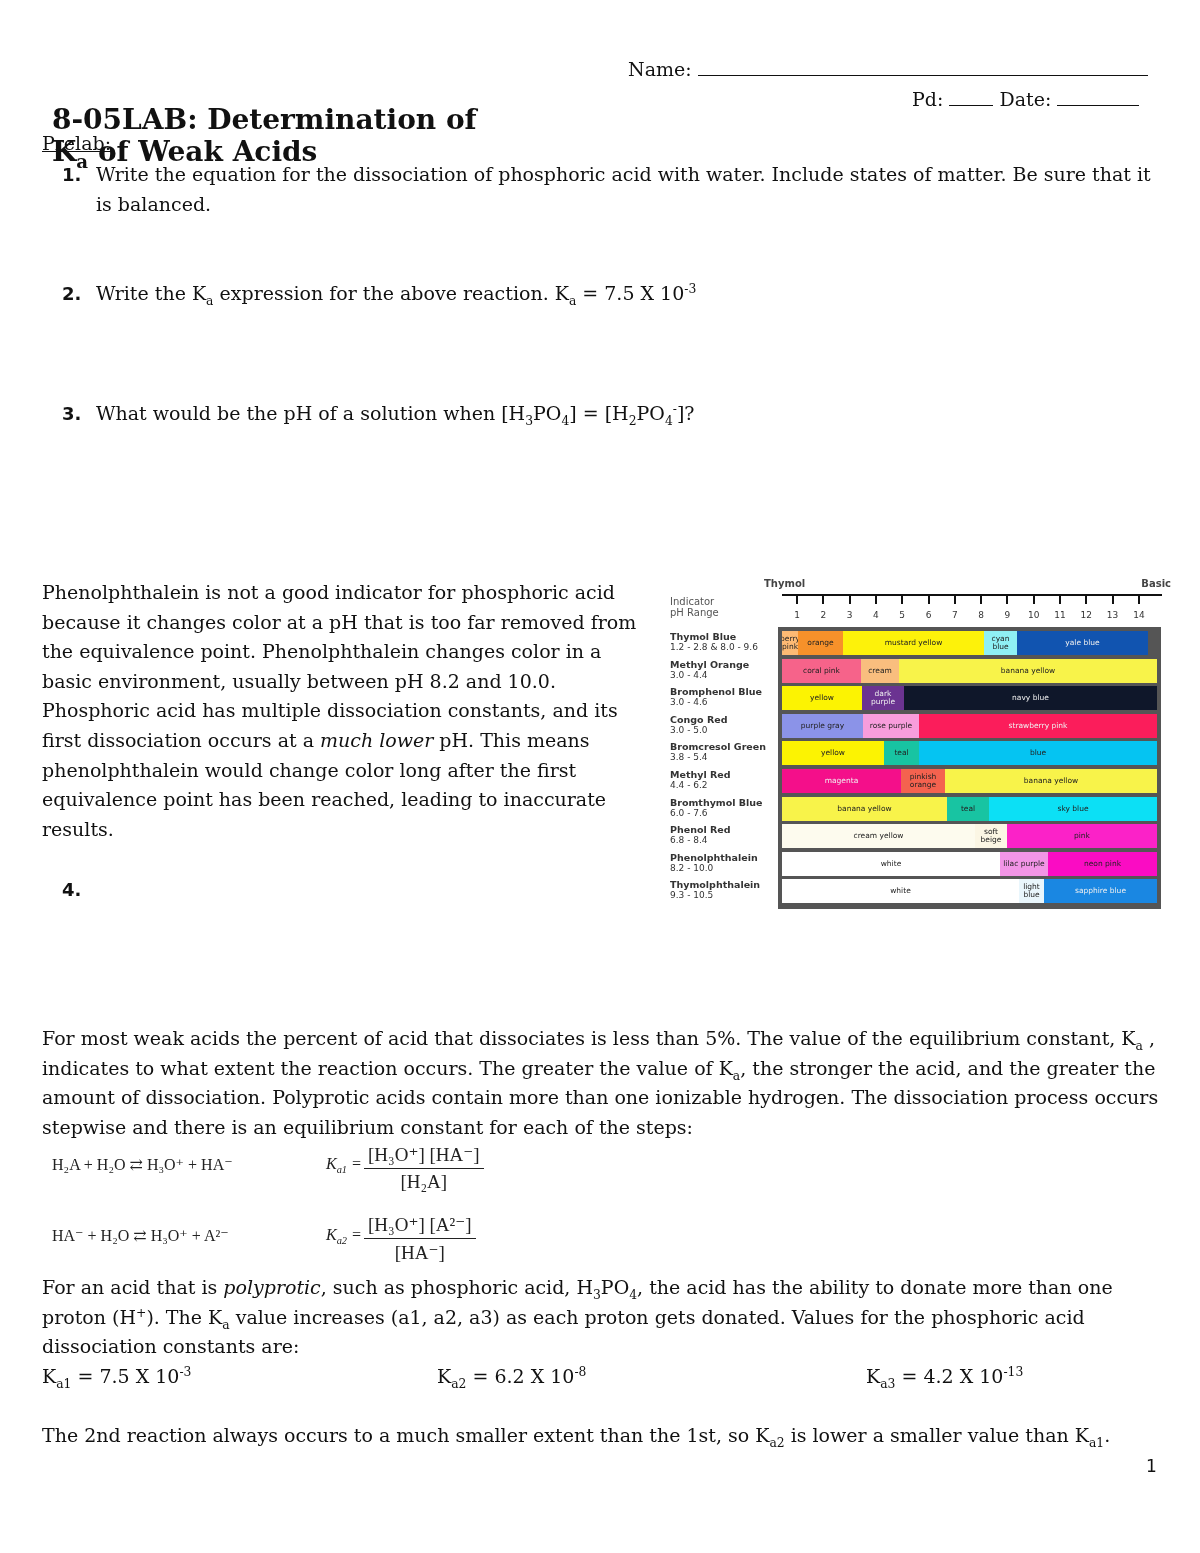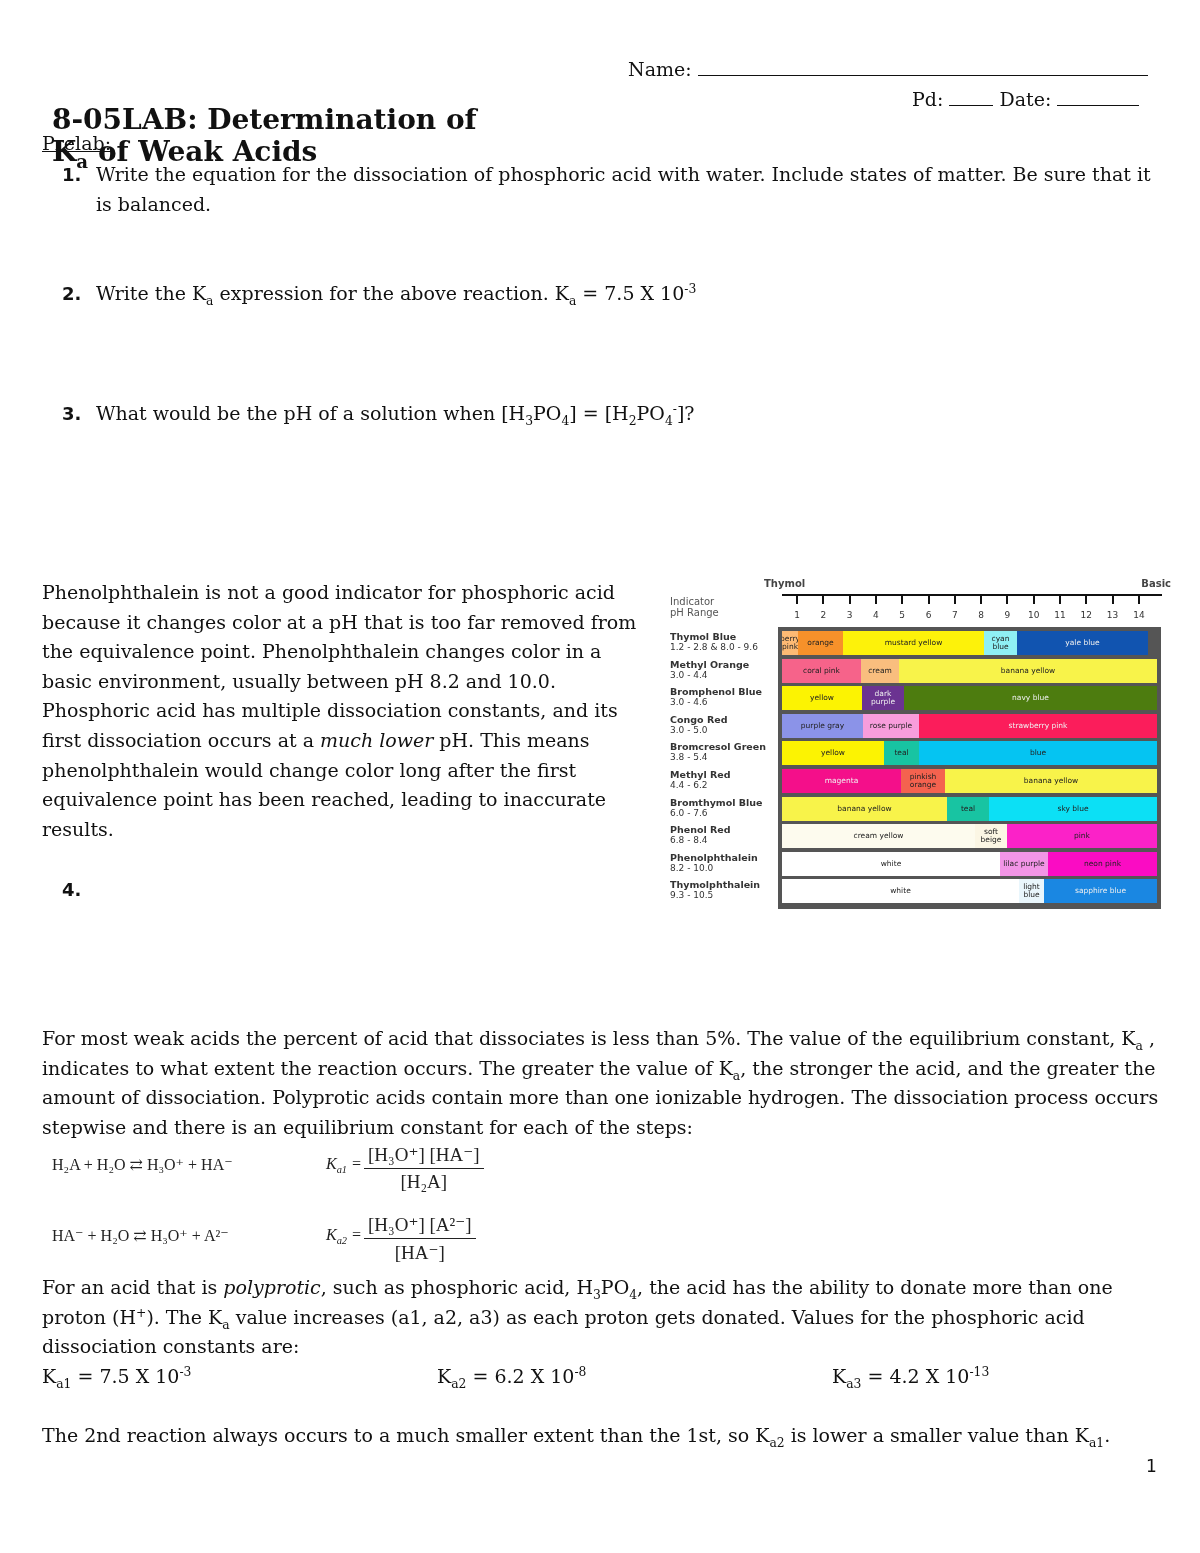--- a/index.html
+++ b/index.html
@@ -114,21 +114,21 @@
       <div class="lbl" style="top: 81.6px;"><b>Methyl Orange</b><span>3.0 - 4.4</span></div>
       <div class="row" style="left: 116px; top: 80.6px;">
         <div class="seg" style="width: 79px; background: rgb(246, 99, 138);">coral pink</div>
         <div class="seg" style="width: 38px; background: rgb(249, 190, 126);">cream</div>
         <div class="seg" style="width: 258px; background: rgb(248, 243, 74);">banana yellow</div>
       </div>
       <div class="lbl" style="top: 109.2px;"><b>Bromphenol Blue</b><span>3.0 - 4.6</span></div>
       <div class="row" style="left: 116px; top: 108.2px;">
         <div class="seg" style="width: 80px; background: rgb(252, 243, 2);">yellow</div>
         <div class="seg" style="width: 42px; background: rgb(107, 51, 145); color: rgb(240, 240, 240);">dark purple</div>
-        <div class="seg" style="width: 253px; background: #4d7c0f; color: rgb(240, 240, 240);">navy blue</div>
+        <div class="seg" style="width: 253px; background: #0f172a; color: rgb(240, 240, 240);">navy blue</div>
       </div>
       <div class="lbl" style="top: 136.8px;"><b>Congo Red</b><span>3.0 - 5.0</span></div>
       <div class="row" style="left: 116px; top: 135.8px;">
         <div class="seg" style="width: 81px; background: rgb(139, 147, 232);">purple gray</div>
         <div class="seg" style="width: 56px; background: rgb(248, 157, 220);">rose purple</div>
         <div class="seg" style="width: 238px; background: rgb(251, 29, 91); color: rgb(240, 240, 240);">strawberry pink</div>
       </div>
       <div class="lbl" style="top: 164.4px;"><b>Bromcresol Green</b><span>3.8 - 5.4</span></div>
       <div class="row" style="left: 116px; top: 163.4px;">
         <div class="seg" style="width: 102px; background: rgb(252, 243, 2);">yellow</div>
@@ -187,17 +187,17 @@
 <div class="eq" style="left:326px; top:1226px; font-style:italic;"><span>K</span><sub>a2</sub> =</div>
 <div class="frac" style="left:364px; top:1213px;">
     <span class="n">[H₃O⁺] [A²⁻]</span>
     <span class="d">[HA⁻]</span>
   </div>
 
 <div class="para" style="top:1273px; width:1120px;"><span>For an acid that is </span><i>polyprotic</i><span>, such as phosphoric acid, H</span><sub>3</sub><span>PO</span><sub>4</sub><span>, the acid has the ability to donate more than one proton (H</span><sup>+</sup><span>). The K</span><sub>a</sub><span> value increases  (a1, a2, a3) as each proton gets donated. Values for the phosphoric acid dissociation constants are:</span></div>
 
 <div class="para" style="top:1362px; left:42px;"><span>K</span><sub>a1</sub><span> = 7.5 X 10</span><sup>-3</sup></div>
 <div class="para" style="top:1362px; left:437px;"><span>K</span><sub>a2</sub><span> = 6.2 X 10</span><sup>-8</sup></div>
-<div class="para" style="top:1362px; left:832px;"><span>K</span><sub>a3</sub><span> = 4.2 X 10</span><sup>-13</sup></div>
+<div class="para" style="top:1362px; left:866px;"><span>K</span><sub>a3</sub><span> = 4.2 X 10</span><sup>-13</sup></div>
 
 <div class="para" style="top:1421px; width:1130px;"><span>The 2nd reaction always occurs to a much smaller extent than the 1st, so K</span><sub>a2</sub><span> is lower a smaller value than K</span><sub>a1</sub><span>.</span></div>
 
 <div class="pagenum">1</div>
 
 </body></html>

